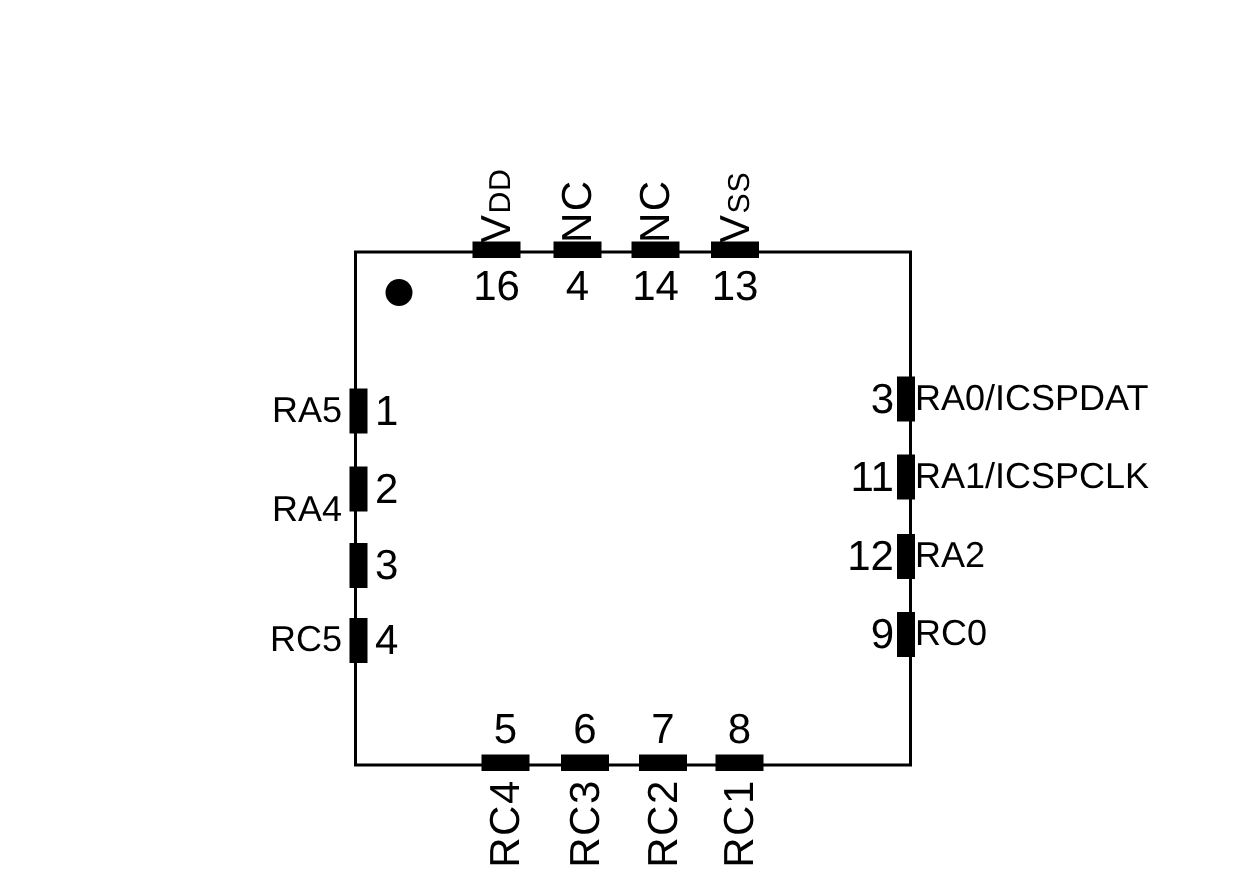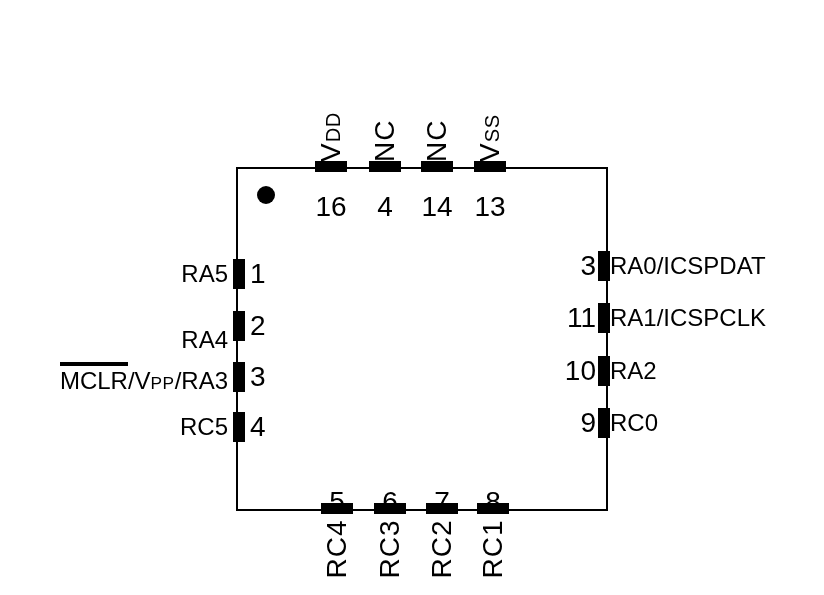--- a/index.html
+++ b/index.html
@@ -39,21 +39,21 @@
   .pad { position: absolute; background: #000000; }
   .pad-h { width: 32px; height: 11px; }
   .pad-v { width: 12px; height: 30px; }
 
   .num {
     position: absolute;
     font-size: 28px;
     line-height: 30px;
     white-space: nowrap;
   }
-  .num-top, .num-bottom { width: 60px; text-align: center; margin-top: 16px; }
+  .num-top, .num-bottom { width: 60px; text-align: center; }
   .num-left  { left: 250px; width: 44px; text-align: left; }
   .num-right { left: 540px; width: 56px; text-align: right; }
 
   .lbl {
     position: absolute;
     font-size: 24px;
     line-height: 30px;
     white-space: nowrap;
   }
   .lbl-left  { left: 0; width: 228px; text-align: right; }
@@ -109,31 +109,30 @@
   <div class="pad pad-v" style="left:233px;top:362px"></div>
   <div class="pad pad-v" style="left:233px;top:412px"></div>
 
   <div class="num num-left" style="top:259px">1</div>
   <div class="num num-left" style="top:311px">2</div>
   <div class="num num-left" style="top:362px">3</div>
   <div class="num num-left" style="top:412px">4</div>
 
   <div class="lbl lbl-left" style="top:259px">RA5</div>
   <div class="lbl lbl-left" style="top:325px">RA4</div>
-  <div class="lbl lbl-left" style="top:362px"><span class="ov">MCLR</span><span>/V</span><span class="sub">PP</span><span>/RA3</span></div>
   <div class="lbl lbl-left" style="top:412px">RC5</div>
 
   <div class="pad pad-v" style="left:598px;top:251px"></div>
   <div class="pad pad-v" style="left:598px;top:303px"></div>
   <div class="pad pad-v" style="left:598px;top:356px"></div>
   <div class="pad pad-v" style="left:598px;top:408px"></div>
 
   <div class="num num-right" style="top:251px">3</div>
   <div class="num num-right" style="top:303px">11</div>
-  <div class="num num-right" style="top:356px">10</div>
+  <div class="num num-right" style="top:356px">12</div>
   <div class="num num-right" style="top:408px">9</div>
 
   <div class="lbl lbl-right" style="top:251px">RA0/ICSPDAT</div>
   <div class="lbl lbl-right" style="top:303px">RA1/ICSPCLK</div>
   <div class="lbl lbl-right" style="top:356px">RA2</div>
   <div class="lbl lbl-right" style="top:408px">RC0</div>
 
   <div class="pad pad-h" style="left:321px;top:503px"></div>
   <div class="pad pad-h" style="left:374px;top:503px"></div>
   <div class="pad pad-h" style="left:426px;top:503px"></div>

